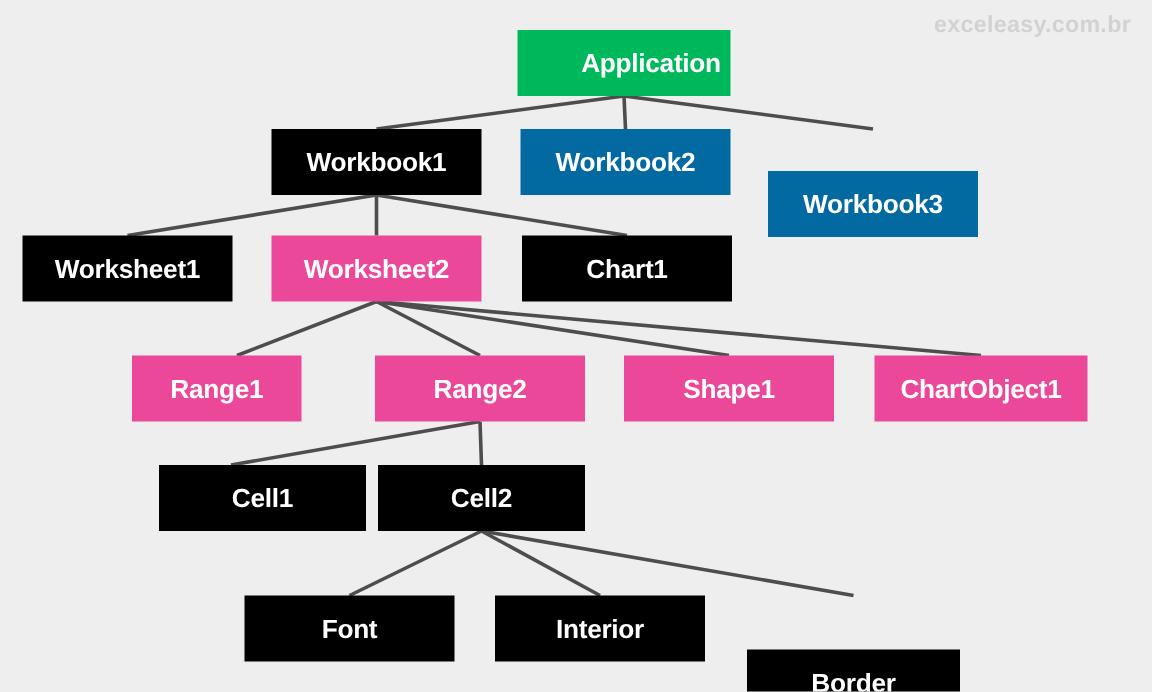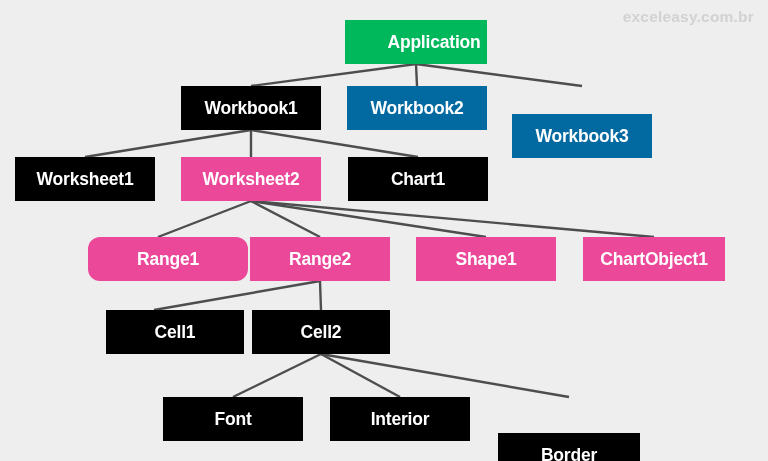--- a/index.html
+++ b/index.html
@@ -82,21 +82,21 @@
     </svg>
 
   <div id="nodes-layer">
       <div class="node green" style="left: 345px; top: 20px; width: 142px; height: 44px; padding-left: 36px;">Application</div>
       <div class="node blue" style="left: 181px; top: 86px; width: 140px; height: 44px;">Workbook1</div>
       <div class="node orange" style="left: 347px; top: 86px; width: 140px; height: 44px;">Workbook2</div>
       <div class="node orange" style="left: 512px; top: 86px; width: 140px; height: 44px; margin-top: 28px;">Workbook3</div>
       <div class="node blue" style="left: 15px; top: 157px; width: 140px; height: 44px;">Worksheet1</div>
       <div class="node red" style="left: 181px; top: 157px; width: 140px; height: 44px;">Worksheet2</div>
       <div class="node blue" style="left: 348px; top: 157px; width: 140px; height: 44px;">Chart1</div>
-      <div class="node red" style="left: 88px; top: 237px; width: 160px; height: 44px; border-radius: 12px;">Range1</div>
+      <div class="node red" style="left: 88px; top: 237px; width: 113px; height: 44px;">Range1</div>
       <div class="node red" style="left: 250px; top: 237px; width: 140px; height: 44px;">Range2</div>
       <div class="node red" style="left: 416px; top: 237px; width: 140px; height: 44px;">Shape1</div>
       <div class="node red" style="left: 583px; top: 237px; width: 142px; height: 44px;">ChartObject1</div>
       <div class="node blue" style="left: 85px; top: 310px; width: 138px; height: 44px; margin-left: 21px;">Cell1</div>
       <div class="node blue" style="left: 252px; top: 310px; width: 138px; height: 44px; text-align: center;">Cell2</div>
       <div class="node blue" style="left: 163px; top: 397px; width: 140px; height: 44px;">Font</div>
       <div class="node blue" style="left: 330px; top: 397px; width: 140px; height: 44px;">Interior</div>
       <div class="node blue" style="left: 498px; top: 397px; width: 142px; height: 44px; margin-top: 36px;">Border</div>
     </div>
 

